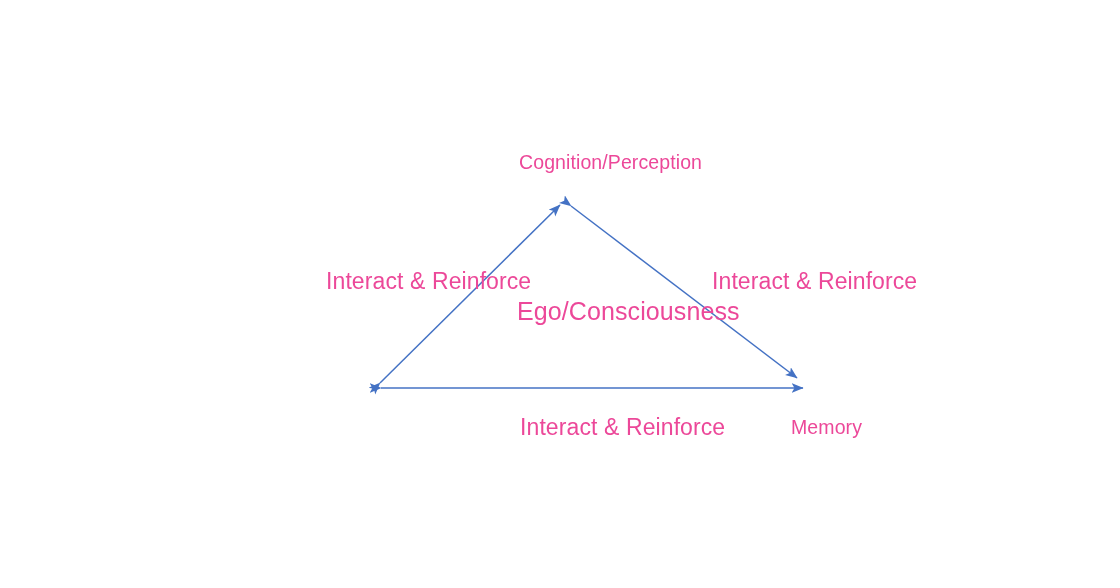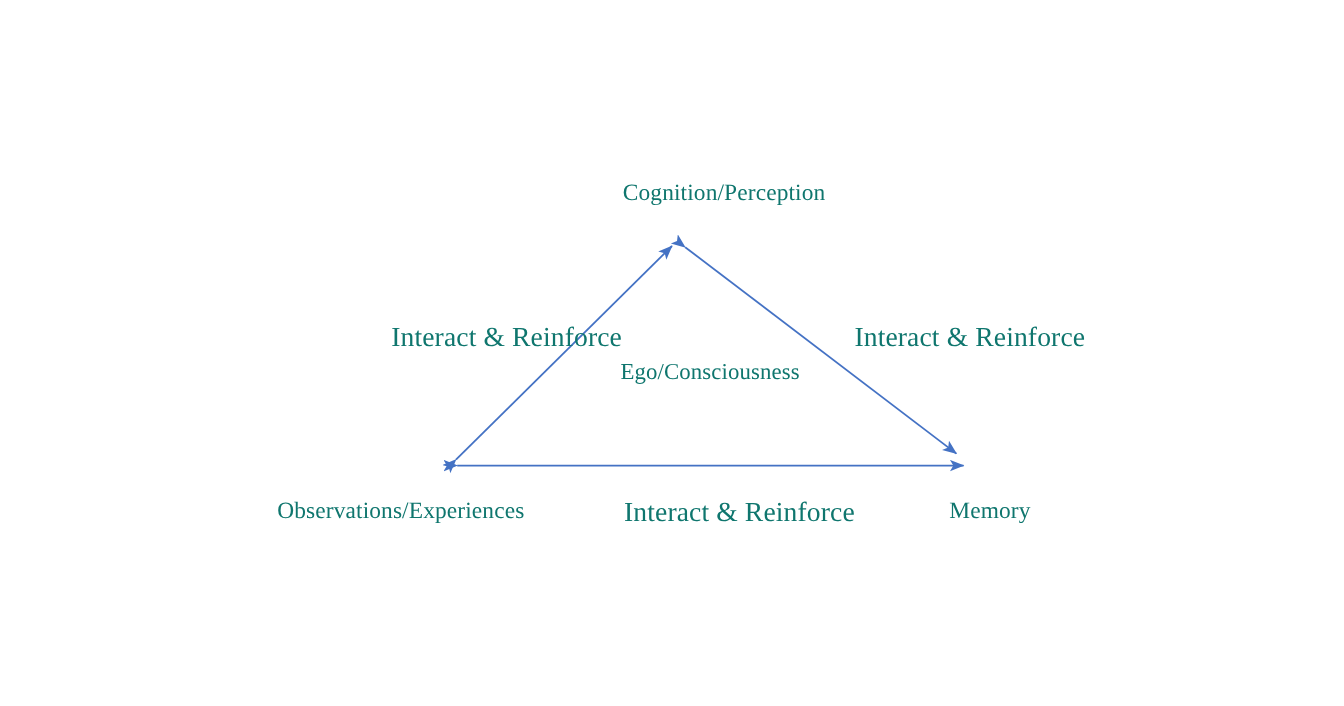--- a/index.html
+++ b/index.html
@@ -22,30 +22,30 @@
   }
   #edges {
     position: absolute;
     left: 0;
     top: 0;
     width: 1120px;
     height: 588px;
   }
   .lbl {
     position: absolute;
-    font-family: Liberation Serif, serif;
+    font-family: Liberation Sans, sans-serif;
     font-size: 19.5px;
     line-height: 24px;
-    color: #0f766e;
+    color: #ec4899;
     white-space: nowrap;
     letter-spacing: 0.1px;
   }
   .node-label { font-size: 19.5px; }
   .edge-label { font-size: 23px; }
-  .center-label { font-size: 19px; }
+  .center-label { font-size: 25px; }
 
   
   #label-cognition { left: 519px; top: 150px; }
   #label-observations { left: 231px; top: 415px; }
   #label-memory { left: 791px; top: 415px; }
 
   
   #label-edge-left { left: 326px; top: 269px; }
   #label-edge-right { left: 712px; top: 269px; }
   #label-edge-bottom { left: 520px; top: 415px; }
@@ -67,21 +67,20 @@
 
     <line x1="380" y1="383" x2="560" y2="205" stroke="#4472C4" stroke-width="1.5" marker-start="url(#ah)" marker-end="url(#ah)"></line>
 
     <line x1="571" y1="206" x2="797" y2="378" stroke="#4472C4" stroke-width="1.5" marker-start="url(#ah)" marker-end="url(#ah)"></line>
 
     <line x1="381" y1="388" x2="803" y2="388" stroke="#4472C4" stroke-width="1.5" marker-start="url(#ah)" marker-end="url(#ah)"></line>
   </svg>
 
   <div class="lbl node-label" id="label-cognition">Cognition/Perception</div>
 
-  <div class="lbl node-label" id="label-observations">Observations/Experiences</div>
 
   <div class="lbl node-label" id="label-memory">Memory</div>
 
   <div class="lbl edge-label" id="label-edge-left">Interact &amp; Reinforce</div>
 
   <div class="lbl edge-label" id="label-edge-right">Interact &amp; Reinforce</div>
 
   <div class="lbl edge-label" id="label-edge-bottom">Interact &amp; Reinforce</div>
 
   <div class="lbl center-label" id="label-center">Ego/Consciousness</div>

